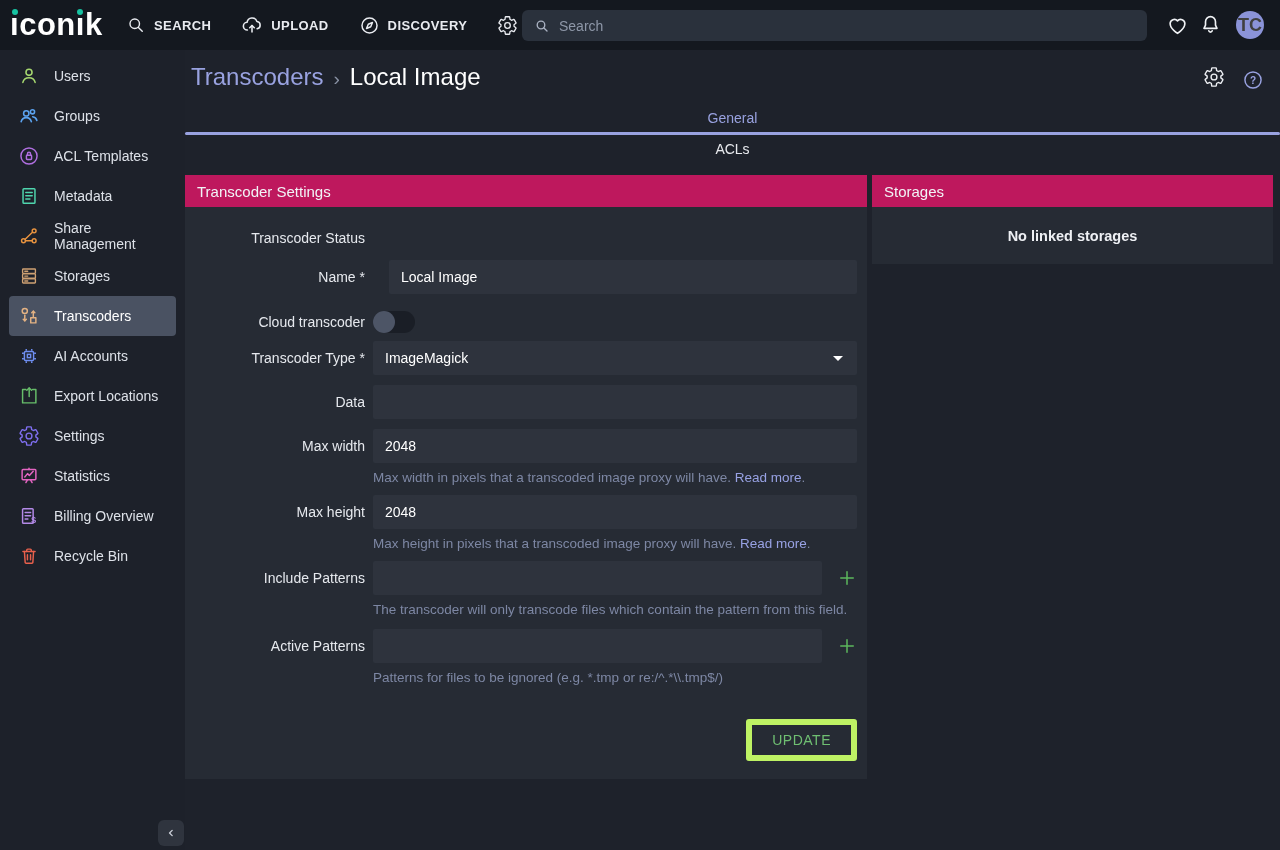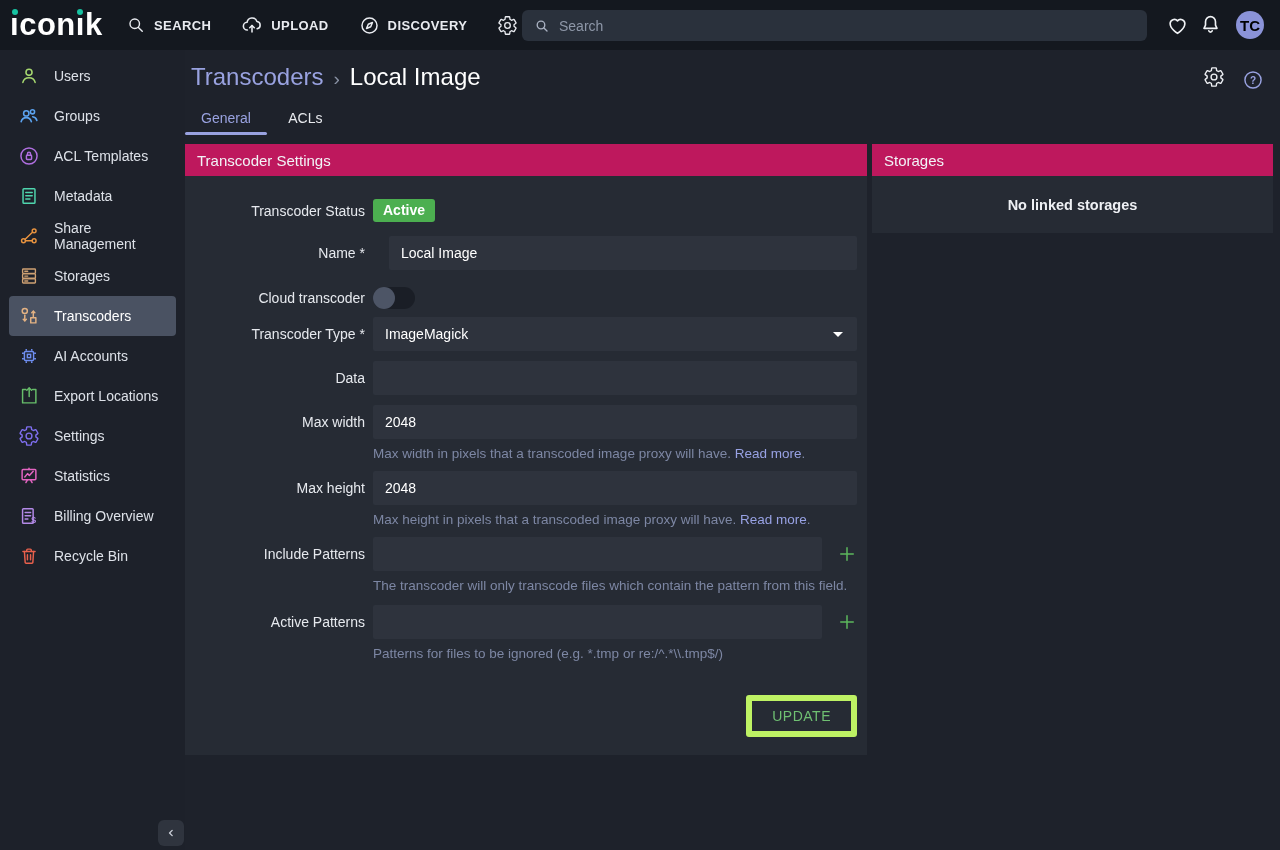--- a/index.html
+++ b/index.html
@@ -15,40 +15,40 @@
   .top-nav { position:absolute; left:126px; top:0; height:50px; display:flex; align-items:center; gap:30px; }
   .nav-item { display:flex; align-items:center; gap:8px; color:#e9ebf0; font-size:13px; font-weight:600; letter-spacing:.4px; cursor:pointer; }
   .nav-item svg { color:#e9ebf0; }
   .top-search { position:absolute; left:522px; top:10px; width:625px; height:31px; background:#2a313c; border-radius:6px; display:flex; align-items:center; padding:0 12px; }
   .top-search svg { color:#aab2c2; margin-right:9px; flex:none; }
   .top-search input { flex:1; background:transparent; border:none; outline:none; color:#e8eaee; font-size:14px; font-family:inherit; }
   .top-search input::placeholder { color:#8e97a8; }
   .top-action { position:absolute; top:14px; color:#f0f2f5; cursor:pointer; }
   .heart { left:1166px; }
   .bell { left:1199px; top:13px; }
-  .avatar { position:absolute; left:1236px; top:11px; width:28px; height:28px; border-radius:50%; background:#8b93d8; color:#000000; font-size:15px; font-weight:700; display:flex; align-items:center; justify-content:center; cursor:pointer; }
+  .avatar { position:absolute; left:1236px; top:11px; width:28px; height:28px; border-radius:50%; background:#8b93d8; color:#404040; font-size:18px; font-weight:700; display:flex; align-items:center; justify-content:center; cursor:pointer; }
 
   
   .sidebar { position:absolute; left:0; top:50px; width:185px; bottom:0; background:#1d212a; padding-top:6px; }
   .side-item { height:40px; margin:0 9px; padding-left:9px; display:flex; align-items:center; gap:14px; border-radius:4px; color:#dde1e8; font-size:14px; cursor:pointer; }
   .side-item.active { background:#4a5262; color:#fff; }
   .side-item .icon { width:22px; height:22px; flex:none; }
   .collapse-btn { position:absolute; left:158px; top:820px; width:26px; height:26px; background:#2f343e; border-radius:6px; display:flex; align-items:center; justify-content:center; color:#c9cdd6; cursor:pointer; z-index:5; }
 
   
   .main { position:absolute; left:185px; top:50px; right:0; bottom:0; }
   .breadcrumb { display:flex; align-items:baseline; padding:13px 0 0 6px; }
   .bc-parent { color:#99a2e0; font-size:24px; font-weight:500; cursor:pointer; }
   .bc-sep { color:#8a93a5; font-size:19px; margin:0 10px; }
   .bc-current { color:#fff; font-size:24px; font-weight:500; }
   .head-actions { position:absolute; right:16px; top:12px; display:flex; gap:17px; align-items:center; }
   .head-actions .gear { color:#eef0f4; cursor:pointer; }
   .head-actions .help { color:#99a2e0; cursor:pointer; }
 
-  .tabs { display:flex; margin-top:13px; }
+  .tabs { display:flex; margin-top:13px;flex-direction:column; }
   .tab { padding:6px 16px 9px; min-width:77px; text-align:center; font-size:14px; color:#e8eaee; position:relative; cursor:pointer; }
   .tab.active { color:#99a2e0; }
   .tab.active::after { content:""; position:absolute; left:0; right:0; bottom:0; height:3px; background:#99a2e0; border-radius:2px; }
 
   .content { display:flex; gap:5px; margin-top:9px; align-items:flex-start; }
   .panel { background:#262b34; }
   .panel-header { height:32px; background:#be185d; display:flex; align-items:center; padding:0 12px; font-size:15px; font-weight:500; color:#f2f4f7; }
   .panel.settings { width:682px; }
   .panel.storages { width:401px; }
   .settings-body { padding:23px 0 18px; }
@@ -324,23 +324,20 @@
   </div>
 
   <div class="content">
 
     <section class="panel settings">
       <div class="panel-header">Transcoder Settings</div>
       <div class="settings-body">
 
         <div class="frow center mb14">
           <div class="flabel">Transcoder Status</div>
-          <div class="fcol">
-            <span class="badge">Active</span>
-          </div>
         </div>
 
         <div class="frow mb17">
           <div class="flabel">Name *</div>
           <div class="fcol">
             <input class="input" type="text" value="Local Image" style="">
           </div>
         </div>
 
         <div class="frow center mb8">

